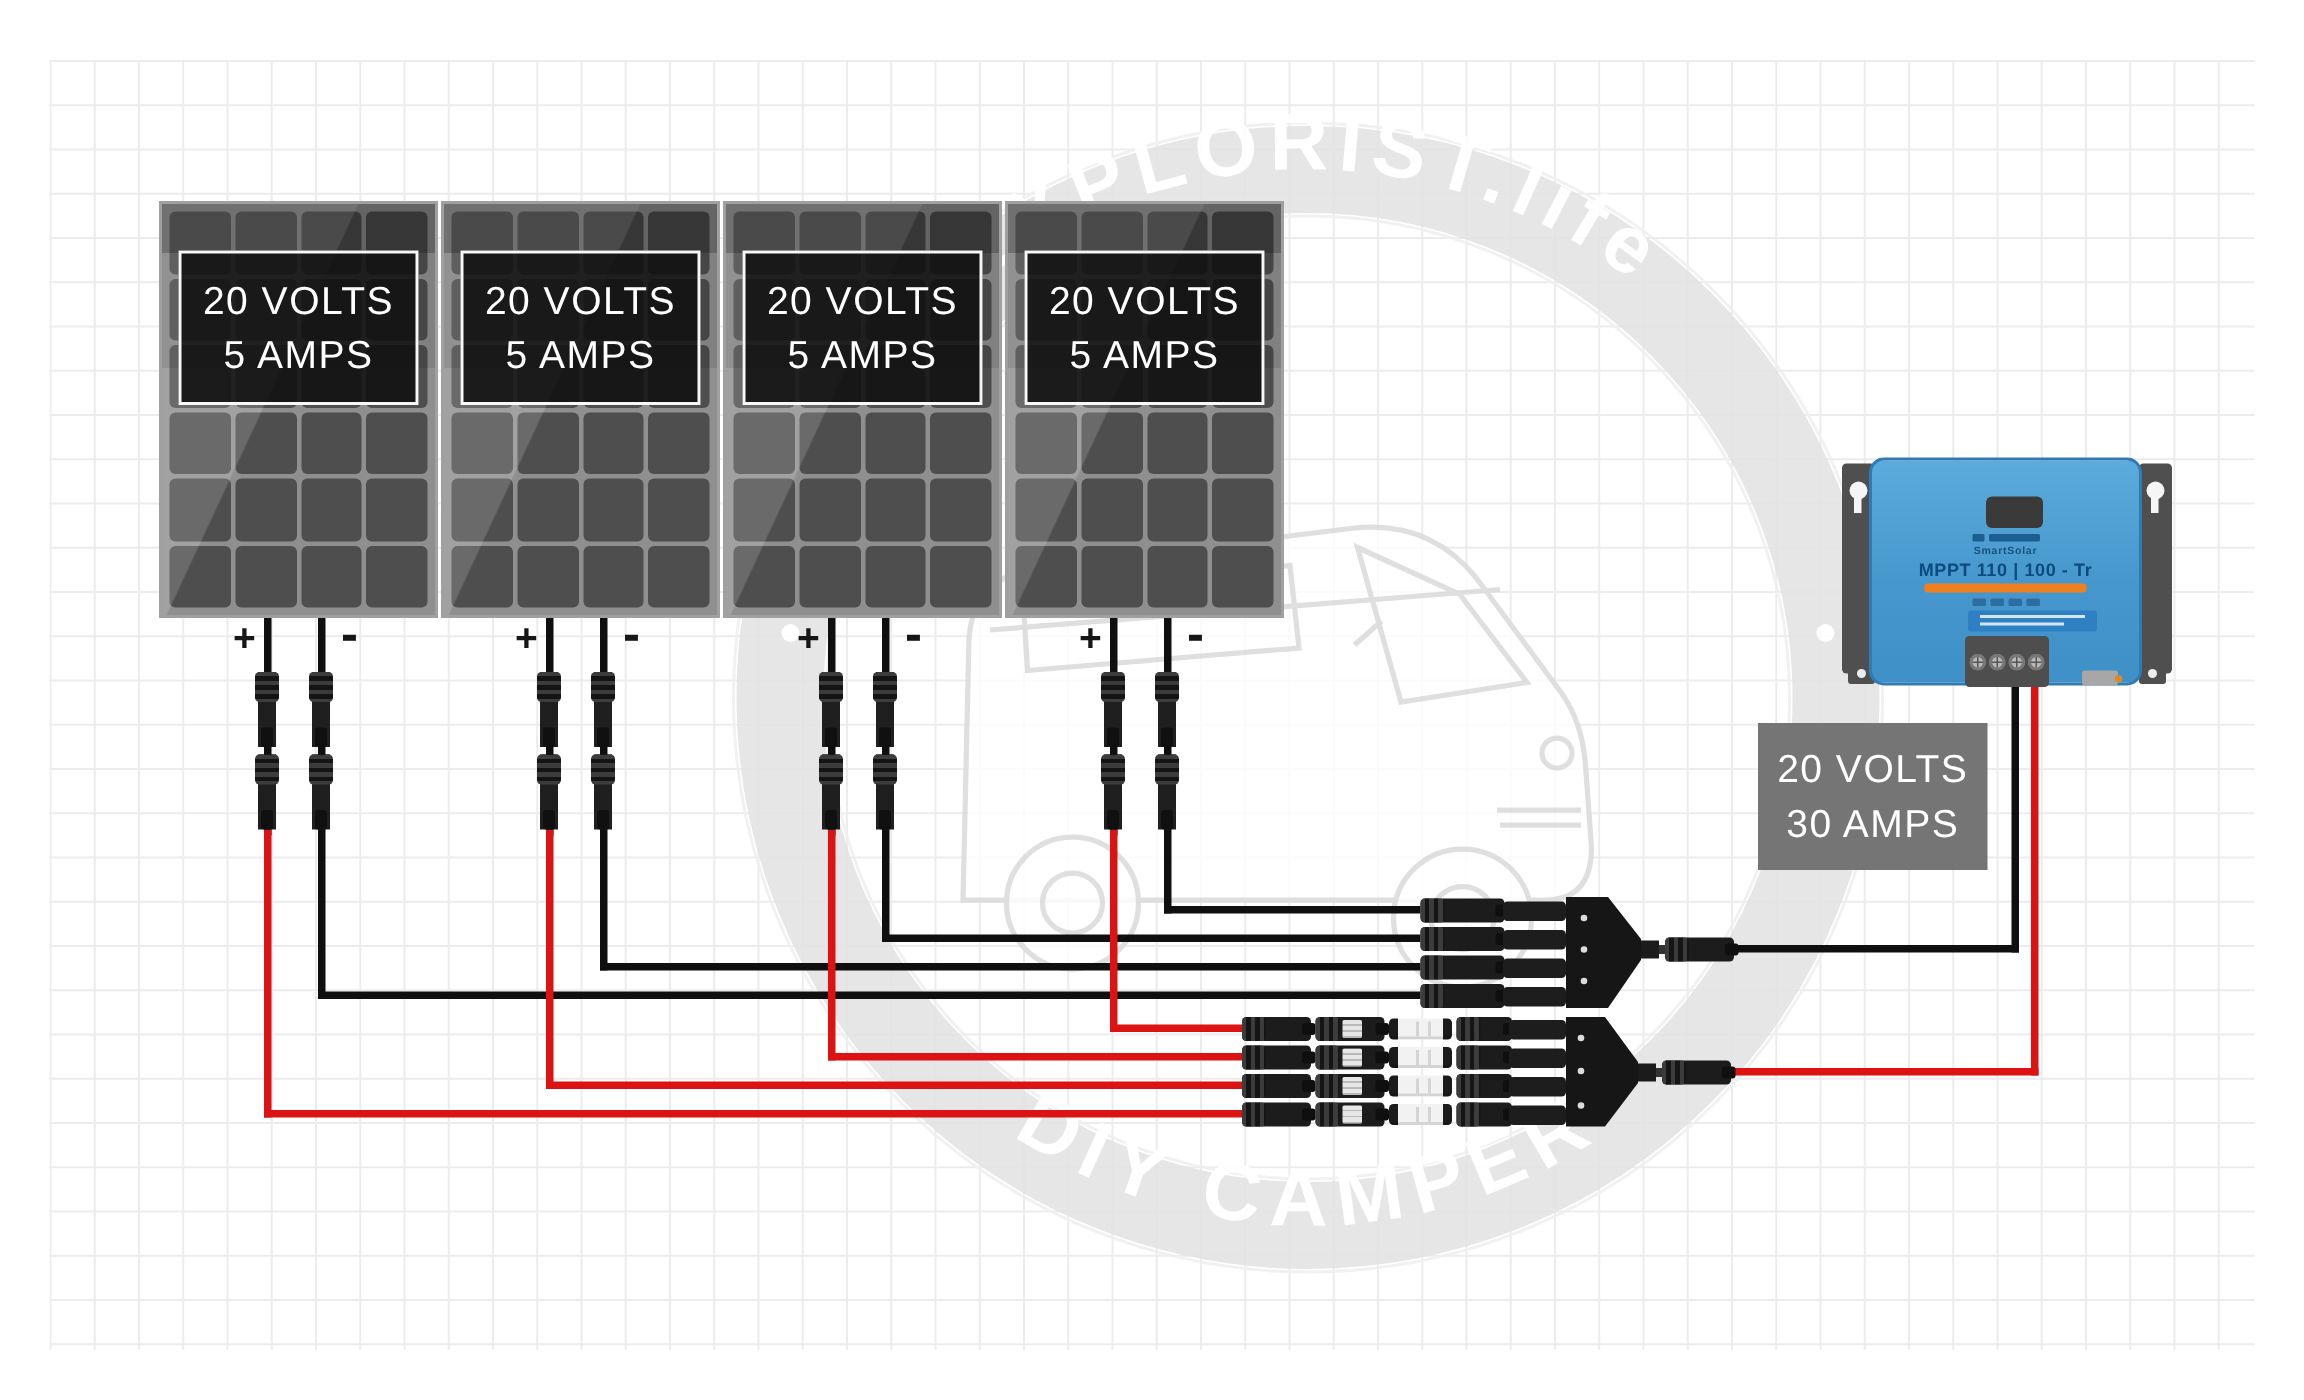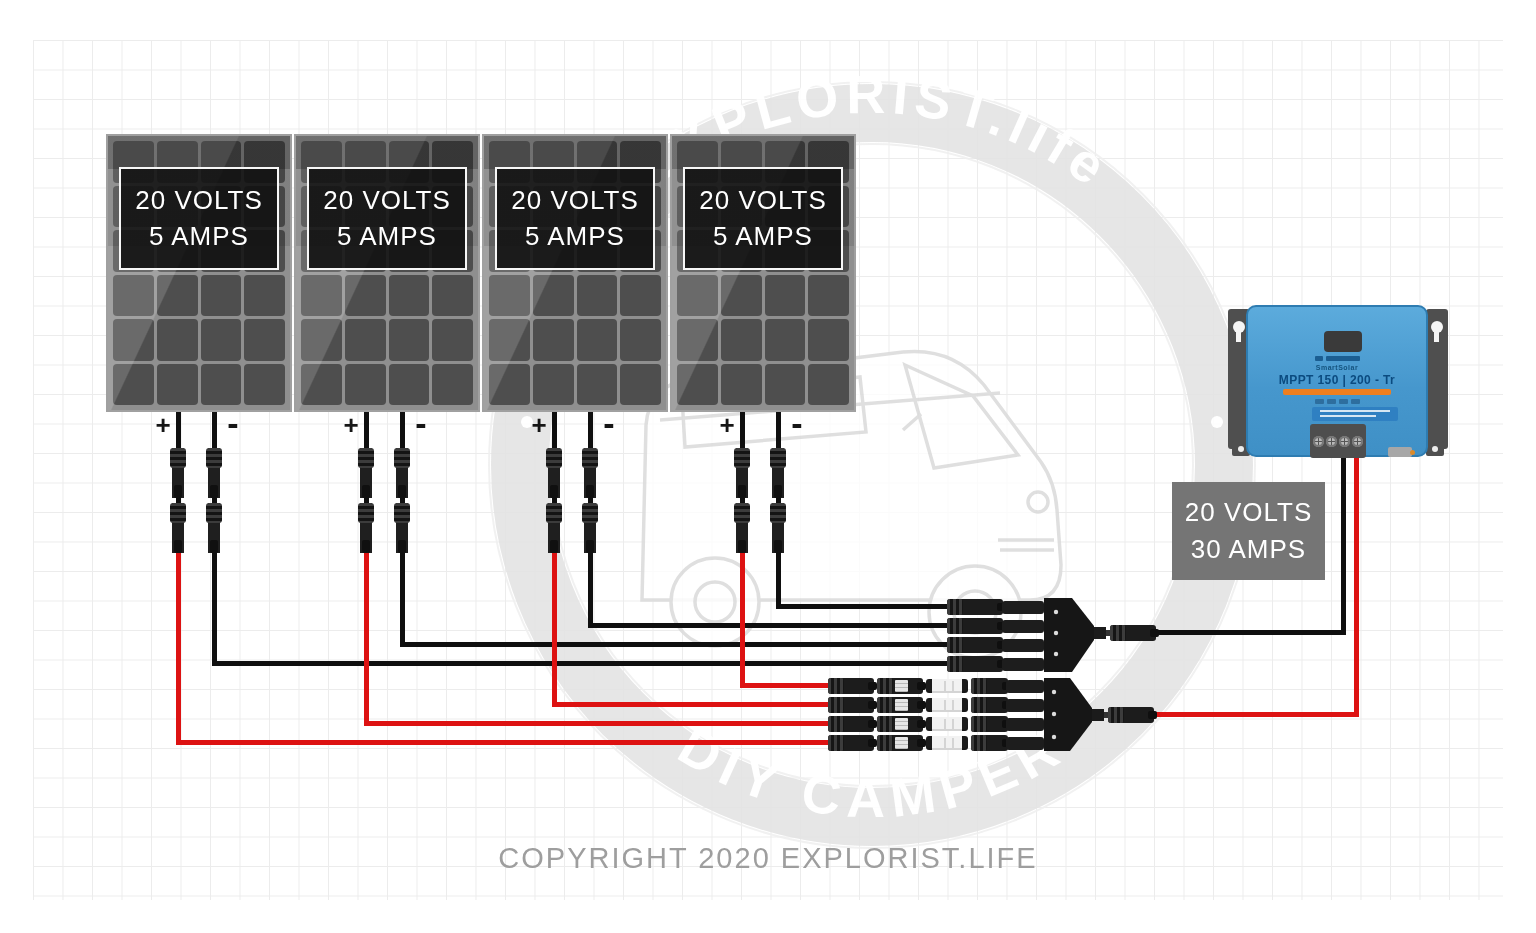--- a/index.html
+++ b/index.html
@@ -382,21 +382,21 @@
     <div class="tabdot" style="left:10px;top:143px"></div>
     <div class="tabdot" style="left:204px;top:143px"></div>
     <div id="cbody">
       <div id="cdisp" style="left:76px;top:24px"></div>
     </div>
     <div id="clogo">
         <i style="width:8px"></i>
         <i style="width:34px"></i>
       </div>
     <div class="cline" id="cbrand">SmartSolar</div>
-    <div class="cline" id="cmodel">MPPT 150 | 200 - Tr</div>
+    <div class="cline" id="cmodel">MPPT 110 | 100 - Tr</div>
     <div id="cbar"></div>
     <div id="ccerts">
         <i></i>
         <i></i>
         <i></i>
         <i></i>
       </div>
     <div id="cinfo">
       <i style="top:3px;width:70px"></i>
         <i style="top:8px;width:56px"></i>
@@ -408,14 +408,13 @@
       <div class="screw" style="left:42px"></div>
     </div>
     <div id="cport"></div>
   </div>
 
   <div class="glabel">
     <div>20 VOLTS</div>
     <div>30 AMPS</div>
   </div>
 
-  <div id="copyright">COPYRIGHT 2020 EXPLORIST.LIFE</div>
 </div>
 
 </body></html>

